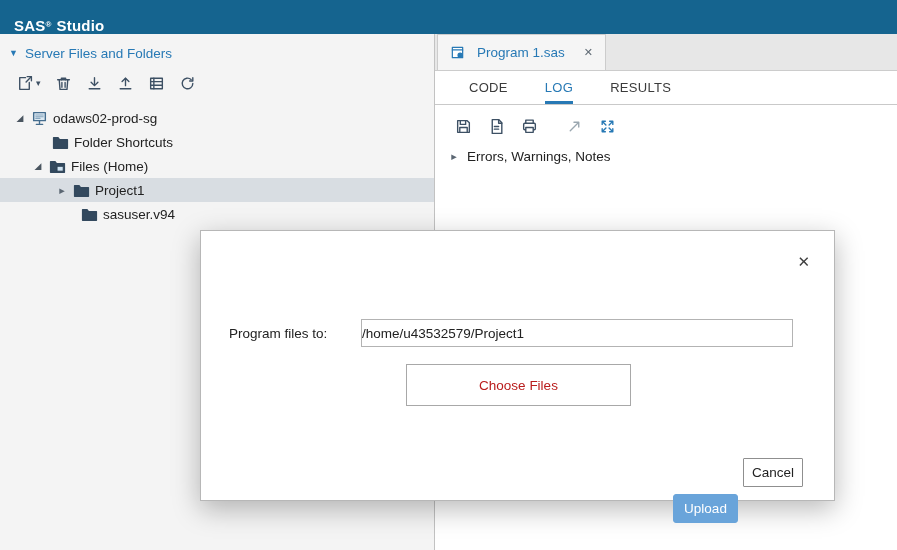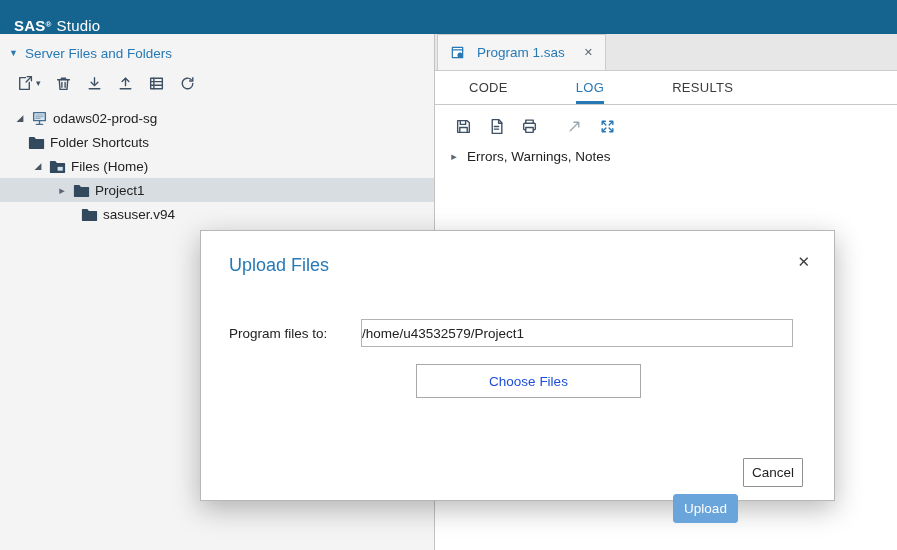--- a/index.html
+++ b/index.html
@@ -1,23 +1,23 @@
 <!DOCTYPE html>
 <html><head>
 <meta charset="utf-8">
 <style>
   html,body{margin:0;padding:0;}
   body{width:897px;height:550px;overflow:hidden;position:relative;background:#fff;
        font-family:"Liberation Sans","DejaVu Sans",sans-serif;font-size:13.5px;color:#222;}
 
   
-  .topbar{height:34px;background:#15648f;color:#fff;display:flex;align-items:flex-end;padding:0 14px;}
+  .topbar{height:34px;background:#15648f;color:#fff;display:flex;align-items:center;padding:8px 14px;}
   .brand{font-size:15px;font-weight:bold;letter-spacing:.2px;display:flex;align-items:baseline;}
   .brand sup{font-size:8px;line-height:1;transform:translateY(-4px);}
-  .brand .prod{font-weight:normal;margin-left:5px;}
+  .brand .prod{font-weight:bold;margin-left:5px;}
 
   .workspace{position:absolute;top:34px;left:0;right:0;bottom:0;display:flex;}
 
   
   .left-panel{width:434px;background:#f4f4f4;position:relative;flex:none;}
   .panel-header{display:flex;align-items:center;gap:7px;padding:12px 10px 4px 9px;color:#2779b5;}
   .tri{font-size:9px;line-height:1;}
   .lp-toolbar{display:flex;align-items:center;gap:14px;padding:10px 8px 8px 16px;}
   .tbtn{display:flex;align-items:center;gap:3px;cursor:pointer;}
   svg.ik{display:block;}
@@ -29,36 +29,36 @@
   .tree-row.selected{background:#d8dde2;}
   .exp{width:12px;text-align:center;color:#4a5560;font-size:9px;flex:none;line-height:1;}
   .exp.c{font-size:11px;color:#5a6672;}
   .t-label{white-space:nowrap;}
 
   
   .right-panel{flex:1;background:#fff;border-left:1px solid #c2c2c2;position:relative;}
   .docbar{height:36px;background:#e7e7e7;border-bottom:1px solid #cccccc;display:flex;align-items:flex-end;padding-left:2px;}
   .doc-tab{height:35px;background:#f5f5f5;border:1px solid #cccccc;border-bottom:none;display:flex;align-items:center;gap:12px;padding:0 12px;color:#2779b5;cursor:pointer;}
   .tab-close{color:#5f6a74;font-size:11px;margin-left:7px;cursor:pointer;}
-  .subtabs{height:33px;border-bottom:1px solid #c9c9c9;display:flex;align-items:stretch;padding-left:34px;gap:68px;background:#fff;}
+  .subtabs{height:33px;border-bottom:1px solid #c9c9c9;display:flex;align-items:stretch;padding-left:34px;gap:37px;background:#fff;}
   .subtab{display:flex;align-items:center;font-size:13px;letter-spacing:.3px;color:#3b3b3b;border-bottom:3px solid transparent;padding-top:3px;cursor:pointer;}
   .subtab.active{color:#2779b5;border-bottom-color:#2779b5;}
   .log-toolbar{display:flex;align-items:center;gap:16px;padding:13px 0 8px 20px;}
   .errors-row{display:flex;align-items:center;gap:7px;padding:6px 0 0 13px;cursor:pointer;}
 
   
   .modal{position:absolute;left:200px;top:230px;width:633px;height:269px;background:#fff;
          border:1px solid #b7b7b7;box-shadow:0 8px 26px rgba(0,0,0,.28);z-index:10;}
   .m-title{position:absolute;left:28px;top:24px;font-size:18px;color:#2779b5;}
   .m-close{position:absolute;right:24px;top:22px;font-size:15px;color:#3f3f3f;cursor:pointer;}
   .m-label{position:absolute;left:28px;top:95px;}
   .m-input{position:absolute;left:160px;top:88px;width:432px;height:28px;border:1px solid #b3b3b3;
            font:13.5px "Liberation Sans",sans-serif;padding:0 0;box-sizing:border-box;color:#222;background:#fff;}
-  .m-choose{position:absolute;left:215px;top:133px;width:225px;height:34px;background:#fff;border:1px solid #a8a8a8;
-            font:13.5px "Liberation Sans",sans-serif;color:#1d4ed8;cursor:pointer;}
+  .m-choose{position:absolute;left:205px;top:133px;width:225px;height:42px;background:#fff;border:1px solid #a8a8a8;
+            font:13.5px "Liberation Sans",sans-serif;color:#b91c1c;cursor:pointer;}
   .m-upload{position:absolute;left:472px;top:227px;width:65px;height:29px;background:#69a4da;border:1px solid #69a4da;
             border-radius:3px;color:#fff;font:13.5px "Liberation Sans",sans-serif;margin-top:36px;}
   .m-cancel{position:absolute;left:542px;top:227px;width:60px;height:29px;background:#fff;border:1px solid #8f8f8f;
             border-radius:1px;color:#222;font:13.5px "Liberation Sans",sans-serif;cursor:pointer;}
 </style>
 </head>
 <body>
 
 <div class="app">
 
@@ -126,21 +126,21 @@
       <div class="tree">
         <div class="tree-row" style="padding-left:14px">
           <span class="exp">◢</span>
           <svg class="ik" viewBox="0 0 16 16" width="17" height="17">
             <rect x="2.5" y="2.5" width="11" height="7.5" style="fill:#dce9f2;stroke:#456d8e"></rect>
             <path d="M8 10v2.5M5 13.5h6" style="stroke:#456d8e"></path>
             <path d="M4.5 4.7h7M4.5 6.3h7M4.5 7.9h4" style="stroke:#88a7bf;stroke-width:1"></path>
           </svg>
           <span class="t-label">odaws02-prod-sg</span>
         </div>
-        <div class="tree-row" style="padding-left:28px">
+        <div class="tree-row" style="padding-left:52px">
           <svg class="ik" viewBox="0 0 16 16" width="17" height="17">
             <path d="M1.5 3.5h4.2l1.4 1.8h7.4v8.2H1.5z" style="fill:#33495e;stroke:#33495e"></path>
           </svg>
           <span class="t-label">Folder Shortcuts</span>
         </div>
         <div class="tree-row" style="padding-left:32px">
           <span class="exp">◢</span>
           <svg class="ik" viewBox="0 0 16 16" width="17" height="17">
             <path d="M1.5 3.5h4.2l1.4 1.8h7.4v8.2H1.5z" style="fill:#33495e;stroke:#33495e"></path>
             <rect x="7.8" y="7.8" width="5.6" height="4.6" style="fill:#cfe3f2;stroke:#2d4254;stroke-width:.9"></rect>
@@ -217,21 +217,20 @@
       </div>
 
       <div class="errors-row">
         <span class="exp c">▸</span>
         <span>Errors, Warnings, Notes</span>
       </div>
     </section>
   </div>
 
   <div class="modal">
-    <div class="m-title">Upload Files</div>
     <span class="m-close">✕</span>
     <div class="m-label">Program files to:</div>
     <input class="m-input" type="text" value="/home/u43532579/Project1" style="">
     <button class="m-choose">Choose Files</button>
     <button class="m-upload">Upload</button>
     <button class="m-cancel">Cancel</button>
   </div>
 
 </div>
 

